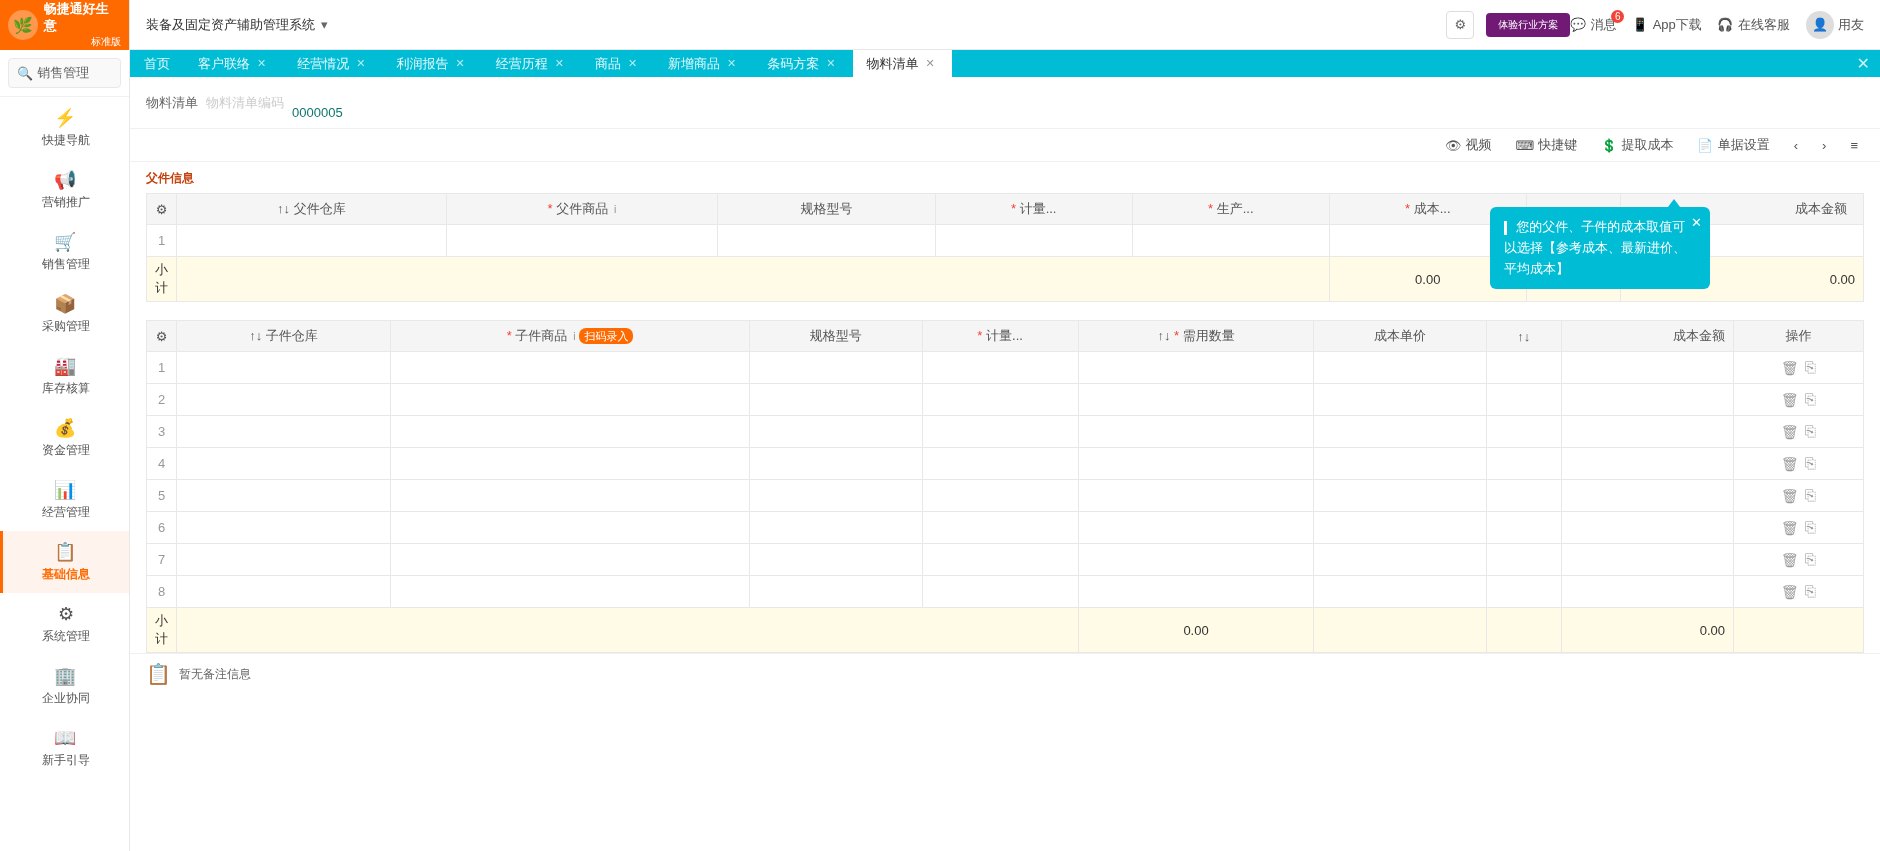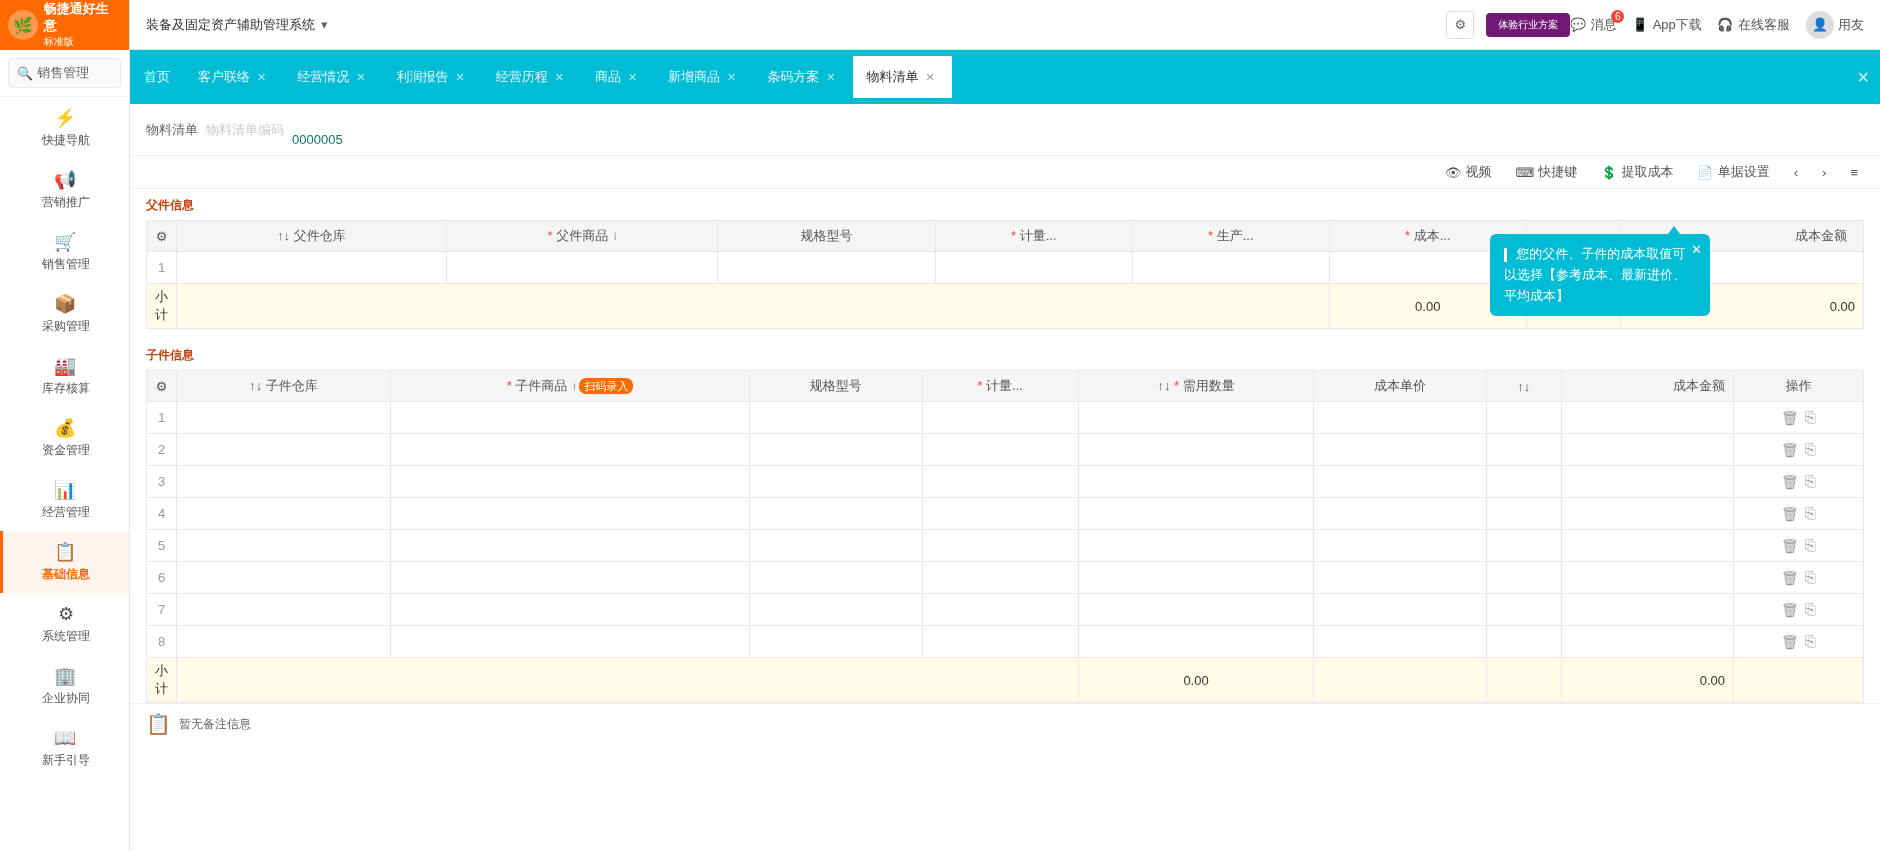--- a/index.html
+++ b/index.html
@@ -27,21 +27,21 @@
       width: 30px;
       height: 30px;
       background: rgba(255,255,255,0.3);
       border-radius: 50%;
       display: flex;
       align-items: center;
       justify-content: center;
       font-size: 16px;
     }
     .sidebar-logo-text { font-size: 13px; font-weight: bold; line-height: 1.3; }
-    .sidebar-logo-sub { font-size: 10px; }
+    .sidebar-logo-sub { font-size: 10px; text-align: right; }
     .sidebar-search {
       padding: 8px;
       border-bottom: 1px solid #f0f0f0;
     }
     .sidebar-search-btn {
       width: 100%;
       display: flex;
       align-items: center;
       gap: 4px;
       padding: 5px 8px;
@@ -148,21 +148,21 @@
       align-items: center;
       justify-content: center;
       color: #666;
     }
 
     
     .nav-tabs {
       background: #00bcd4;
       display: flex;
       align-items: center;
-      height: 54px;
+      height: 27px;
       padding: 0 0 0 0;
       overflow-x: auto;
       flex-shrink: 0;
     }
     .nav-tab {
       display: flex;
       align-items: center;
       gap: 4px;
       padding: 0 14px;
       height: 42px;
@@ -584,21 +584,20 @@
             <td colspan="5"></td>
             <td style="text-align:center;">0.00</td>
             <td></td>
             <td style="text-align:right; padding-right:8px;">0.00</td>
           </tr>
         </tbody>
       </table>
     </div>
 
     <div class="section" style="margin-top:10px;">
-      <div class="section-title">子件信息</div>
       <table class="data-table">
         <thead>
           <tr>
             <th class="col-settings">⚙</th>
             <th>
               <span>↑↓</span>
               <span>子件仓库</span>
             </th>
             <th>
               <span class="required">*</span>

